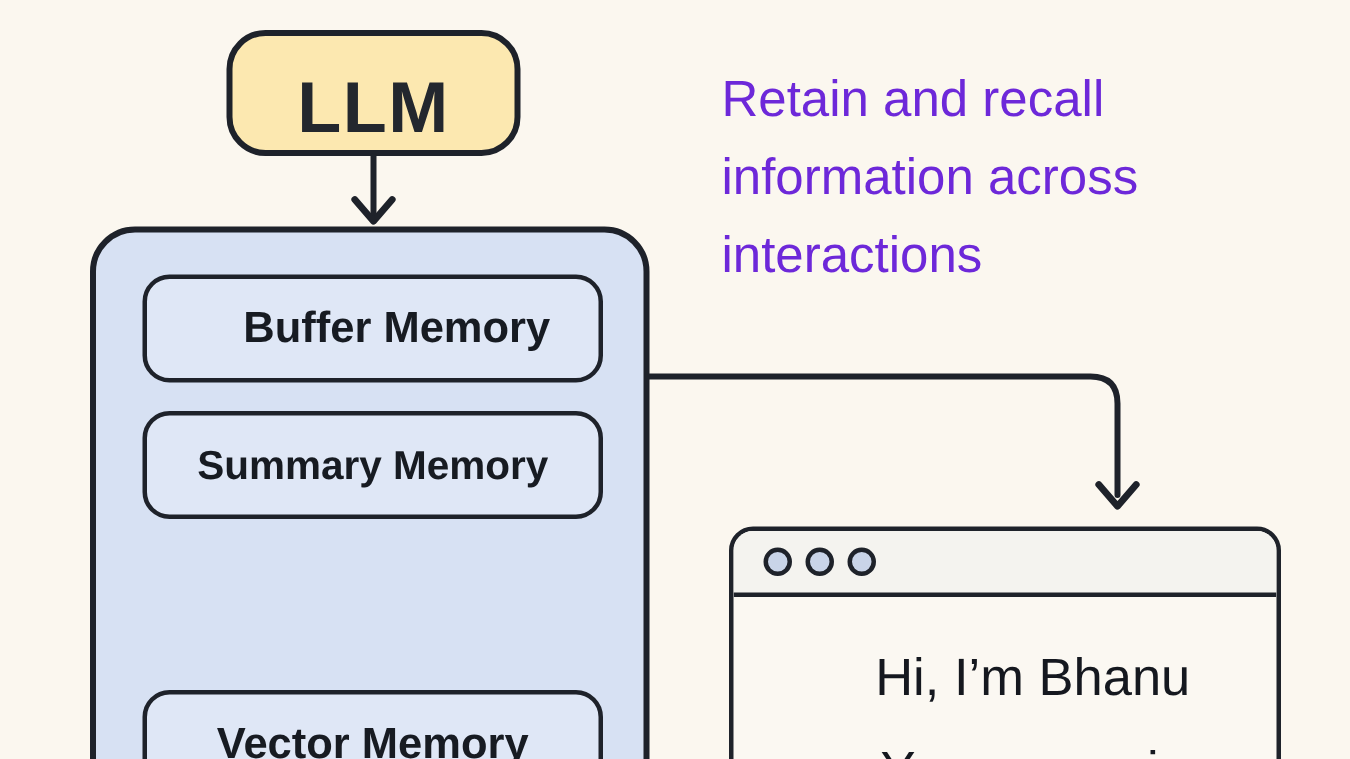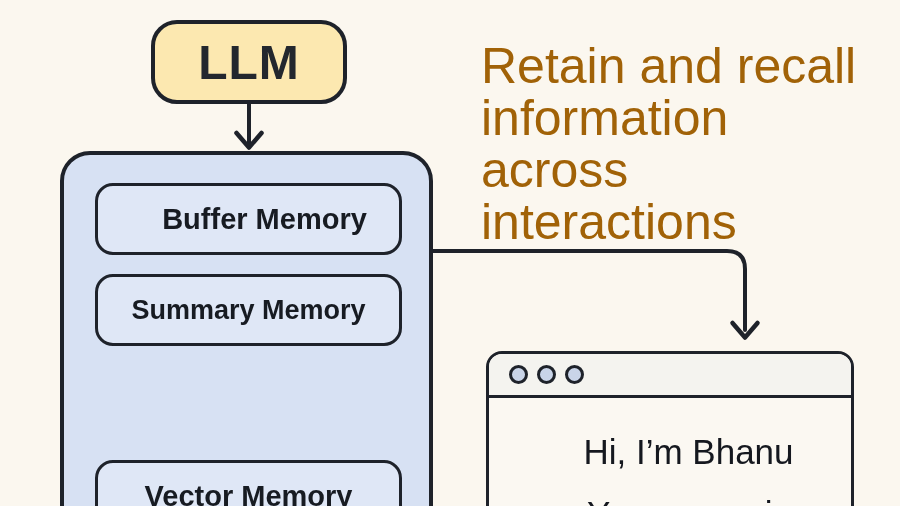--- a/index.html
+++ b/index.html
@@ -13,21 +13,21 @@
     --dot-fill:#C9D4E8;
   }
   *{margin:0;padding:0;box-sizing:border-box;}
   html,body{width:900px;height:506px;overflow:hidden;}
   body{background:var(--bg);font-family:"Liberation Sans",sans-serif;color:var(--ink);}
   .canvas{position:relative;width:900px;height:506px;overflow:hidden;background:var(--bg);}
 
   .llm-box{
     position:absolute;left:151px;top:20px;width:196px;height:84px;
     background:var(--llm-fill);border:4px solid var(--ink);border-radius:26px;
-    display:flex;align-items:center;justify-content:center;
+    display:flex;align-items:flex-end;justify-content:center;
   }
   .llm-box span{font-size:48px;font-weight:bold;letter-spacing:1px;color:#23272E;}
 
   .arrows{position:absolute;left:0;top:0;width:900px;height:506px;pointer-events:none;}
 
   .memory-container{
     position:absolute;left:60px;top:151px;width:373px;height:390px;
     background:var(--container-fill);border:4px solid var(--ink);border-radius:30px;
   }
   .memory-item{
@@ -37,21 +37,21 @@
   }
   .memory-item span{font-size:29px;font-weight:bold;color:#171B22;}
   .memory-item.m1{top:28px;padding-left:32px;}
   .memory-item.m2{top:119px;}
   .memory-item.m2 span{font-size:27px;}
   .memory-item.m3{top:211px;}
   .memory-item.m4{top:305px;}
 
   .caption{
     position:absolute;left:481px;top:40px;width:395px;
-    font-size:50px;line-height:52px;font-weight:400;color:#a16207;
+    font-size:34px;line-height:52px;font-weight:400;color:#6d28d9;
   }
 
   .chat-window{
     position:absolute;left:486px;top:351px;width:368px;height:200px;
     background:var(--win-body);border:3.5px solid var(--ink);border-radius:16px;
     overflow:hidden;
   }
   .titlebar{
     height:44px;background:var(--win-titlebar);border-bottom:3.5px solid var(--ink);
     display:flex;align-items:center;padding-left:20px;gap:9px;

